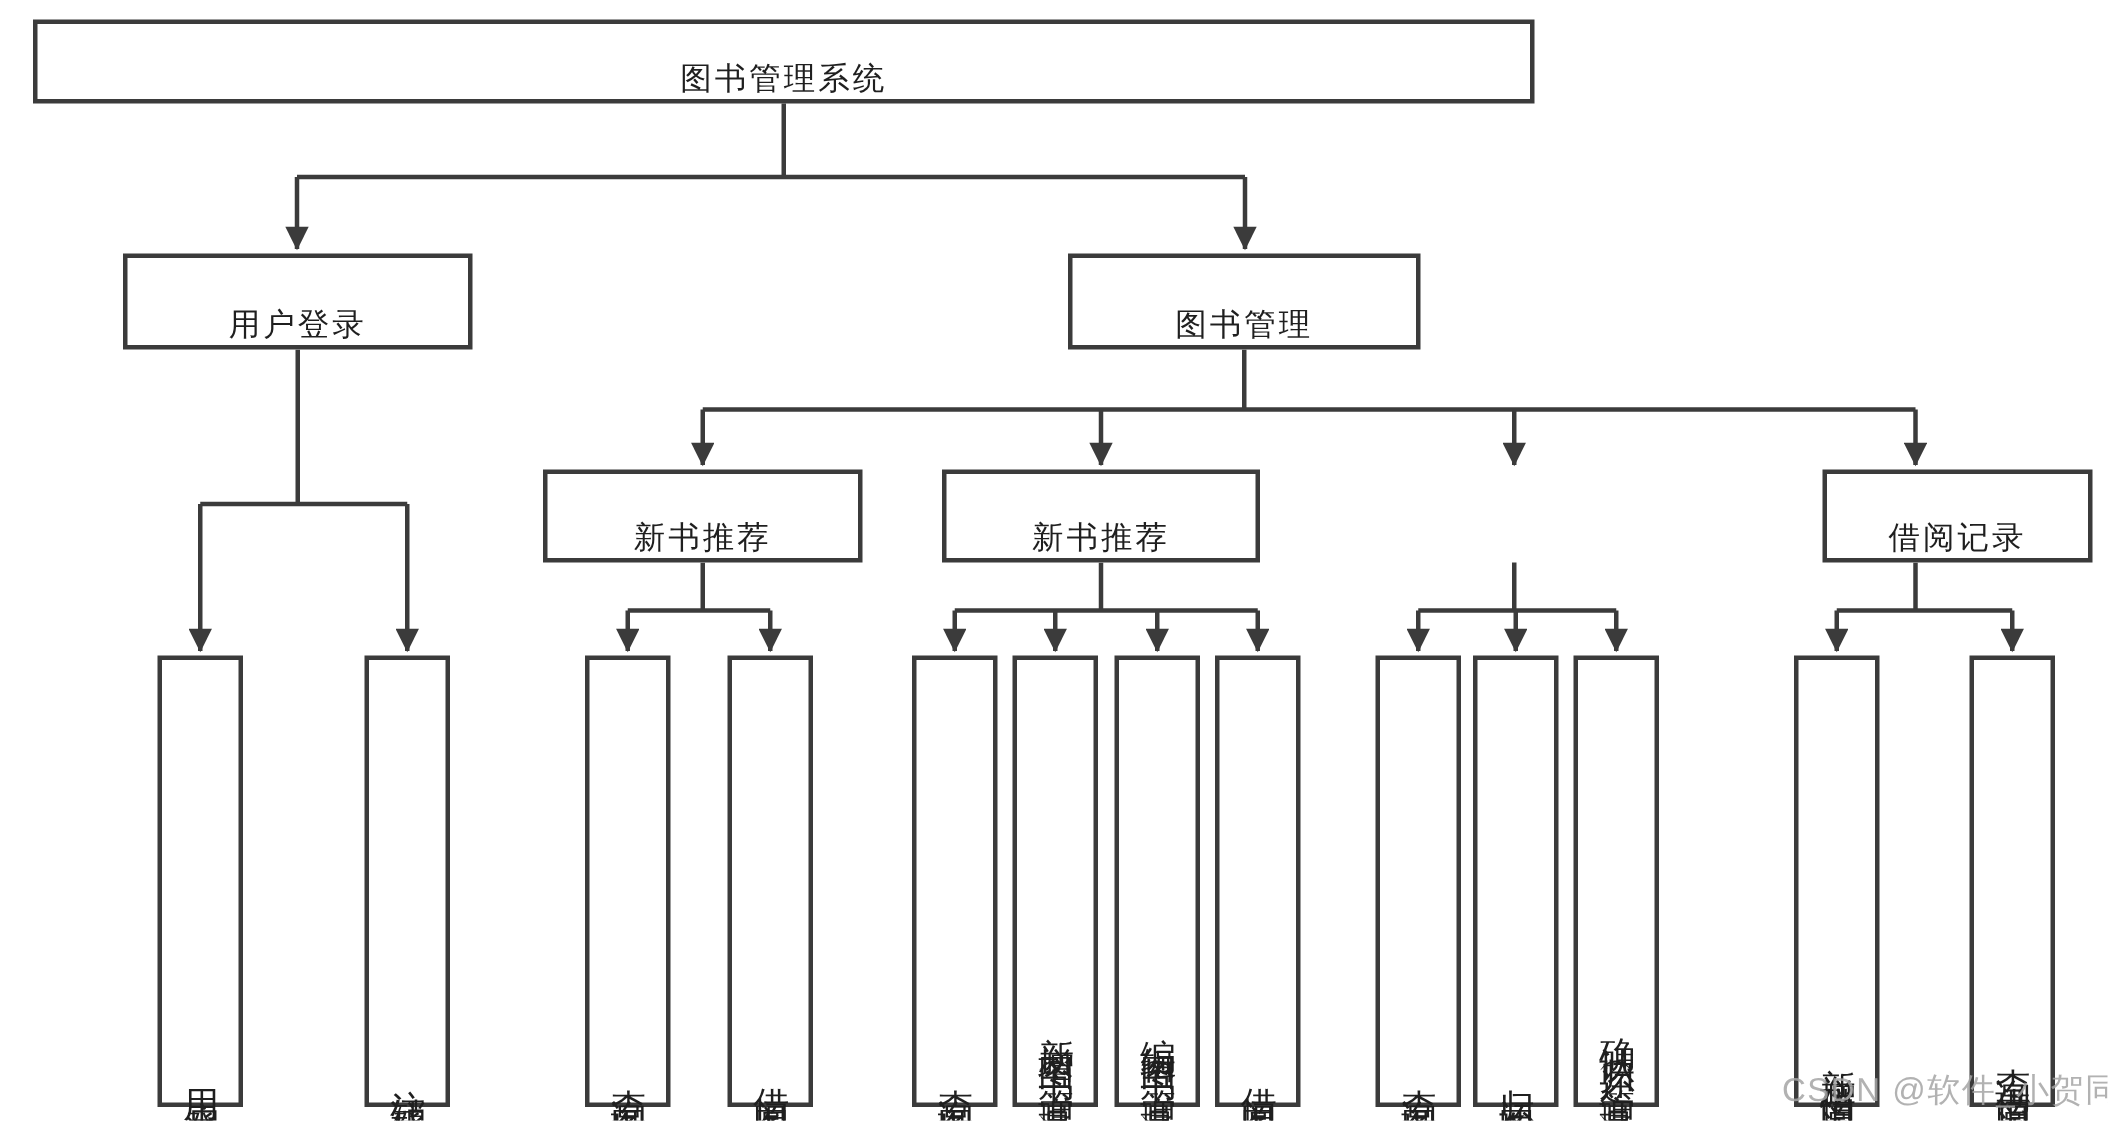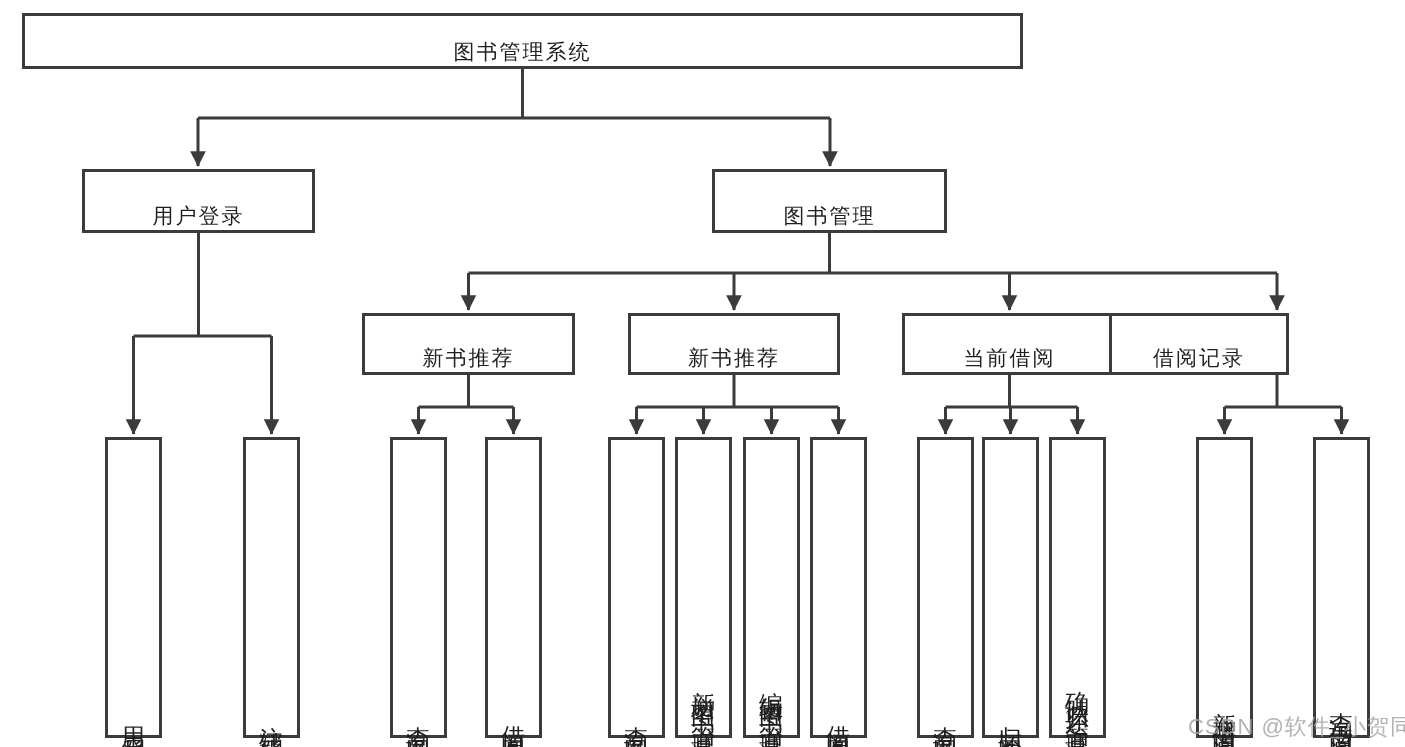--- a/index.html
+++ b/index.html
@@ -98,24 +98,21 @@
   <div class="node" style="left:362px;top:313px;width:213px;height:62px">
     <span class="hlabel">新书推荐</span>
   </div>
 
   <div class="node" style="left:712px;top:169px;width:235px;height:64px">
     <span class="hlabel">图书管理</span>
   </div>
   <div class="node" style="left:628px;top:313px;width:212px;height:62px">
     <span class="hlabel">新书推荐</span>
   </div>
-  <div class="node" style="left:902px;top:313px;width:215px;height:62px">
-    <span class="hlabel">当前借阅</span>
-  </div>
-  <div class="node" style="left:1109px;top:313px;width:180px;height:62px">
+  <div class="node" style="left:1215px;top:313px;width:180px;height:62px">
     <span class="hlabel">借阅记录</span>
   </div>
 
   <div class="node leaf" style="left:105px">
     <span class="vlabel">用户登录</span>
   </div>
   <div class="node leaf" style="left:243px">
     <span class="vlabel">注销登录</span>
   </div>
 

